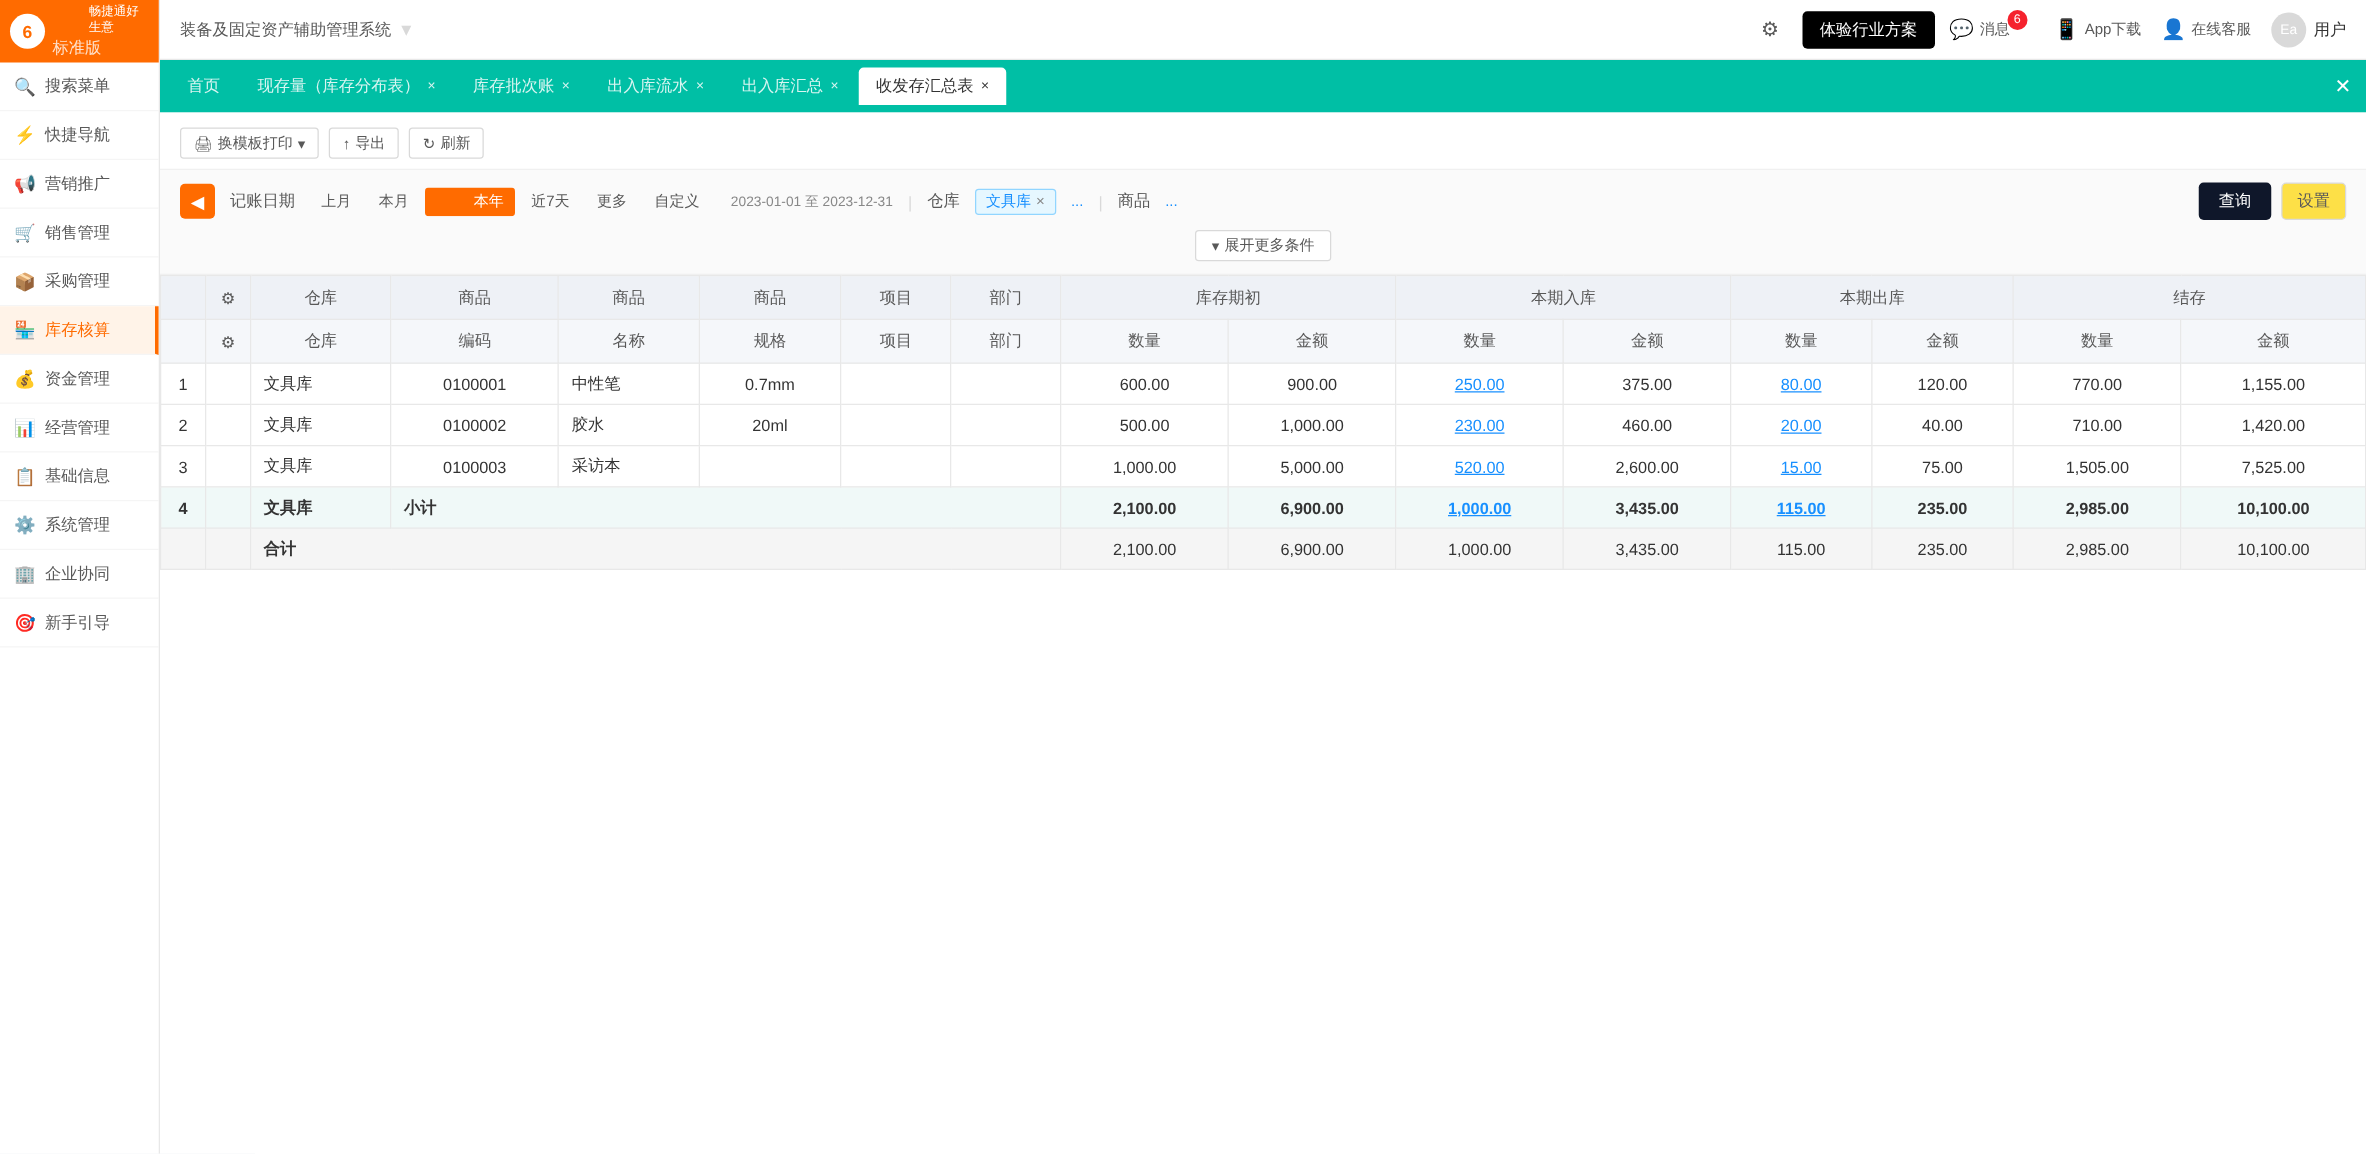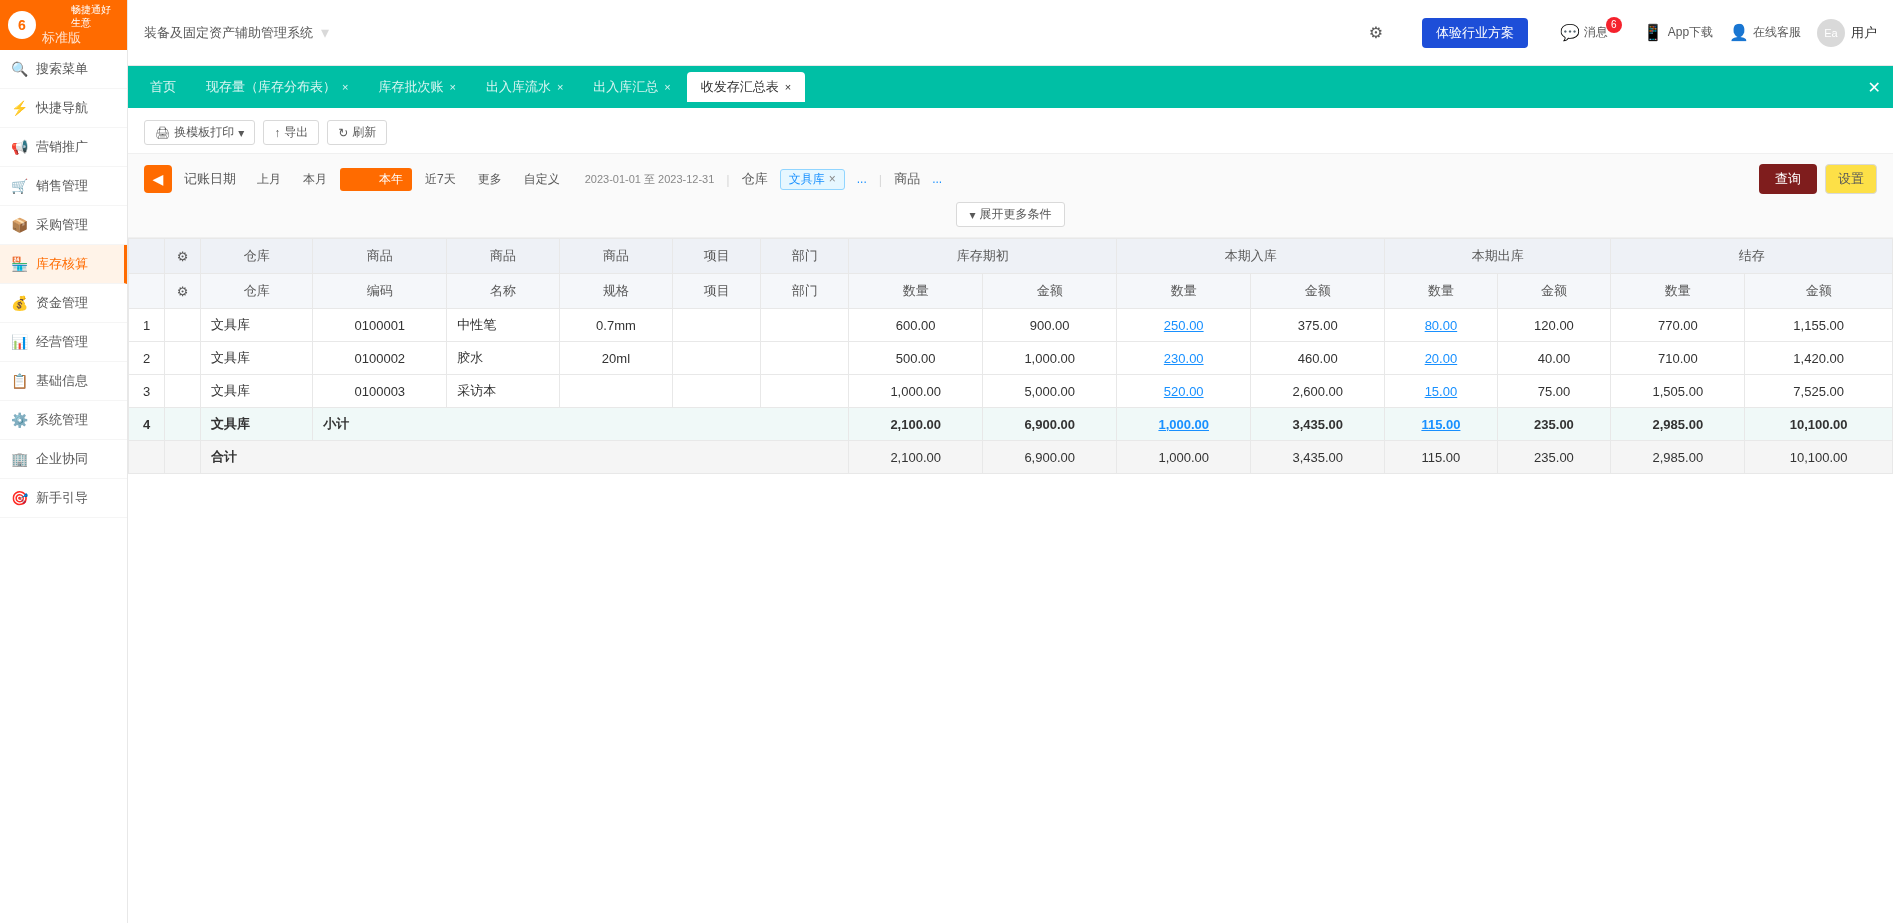--- a/index.html
+++ b/index.html
@@ -13,26 +13,26 @@
     .sidebar-logo-sub { font-size: 13px; color: rgba(255,255,255,0.8); }
     .sidebar-nav { flex: 1; overflow-y: auto; }
     .sidebar-item { display: flex; align-items: center; gap: 8px; padding: 10px 12px; cursor: pointer; color: #595959; font-size: 13px; border-bottom: 1px solid #f5f5f5; }
     .sidebar-item.active { background: #fff3e8; color: #ff6b00; border-right: 3px solid #ff6b00; }
     .sidebar-item-icon { width: 16px; height: 16px; display: flex; align-items: center; justify-content: center; font-size: 14px; flex-shrink: 0; }
 
     
     .main { flex: 1; display: flex; flex-direction: column; min-width: 0; }
 
     
-    .topbar { height: 66px; background: #fff; border-bottom: 1px solid #e8e8e8; display: flex; align-items: center; padding: 0 16px; gap: 32px; flex-shrink: 0; }
+    .topbar { height: 48px; background: #fff; border-bottom: 1px solid #e8e8e8; display: flex; align-items: center; padding: 0 16px; gap: 12px; flex-shrink: 0; }
     .topbar-title { display: flex; align-items: center; gap: 8px; color: #595959; font-size: 13px; flex: 1; }
     .topbar-actions { display: flex; align-items: center; gap: 16px; }
     .topbar-action { display: flex; align-items: center; gap: 4px; cursor: pointer; color: #595959; font-size: 12px; }
     .topbar-action-icon { font-size: 16px; }
-    .btn-trial { background: #1d4ed8; color: #fff; border: none; padding: 6px 14px; border-radius: 4px; cursor: pointer; font-size: 13px; }
+    .btn-trial { background: #000000; color: #fff; border: none; padding: 6px 14px; border-radius: 4px; cursor: pointer; font-size: 13px; }
     .badge { background: #f5222d; color: #fff; border-radius: 50%; width: 16px; height: 16px; font-size: 10px; display: flex; align-items: center; justify-content: center; position: relative; top: -8px; left: -6px; }
     .gear-icon { width: 28px; height: 28px; display: flex; align-items: center; justify-content: center; cursor: pointer; color: #595959; font-size: 16px; }
     .user-avatar { width: 28px; height: 28px; background: #d9d9d9; border-radius: 50%; display: flex; align-items: center; justify-content: center; font-size: 11px; color: #fff; }
 
     
     .tabbar { height: 42px; background: #00bfa5; display: flex; align-items: center; padding: 0 8px; flex-shrink: 0; gap: 2px; }
     .tab { display: flex; align-items: center; gap: 6px; padding: 6px 14px; border-radius: 4px 4px 0 0; cursor: pointer; font-size: 13px; color: rgba(255,255,255,0.85); white-space: nowrap; }
     .tab.active { background: #fff; color: #333; }
     .tab-close { font-size: 11px; color: inherit; cursor: pointer; line-height: 1; }
     .tabbar-close { margin-left: auto; color: #fff; cursor: pointer; font-size: 16px; padding: 4px; }
@@ -45,21 +45,21 @@
     .page-title { font-size: 16px; font-weight: 500; color: #333; }
     .filter-toggle-btn { width: 28px; height: 28px; background: #ff6b00; border-radius: 4px; display: flex; align-items: center; justify-content: center; cursor: pointer; color: #fff; font-size: 14px; flex-shrink: 0; }
     .filter-label { color: #595959; white-space: nowrap; font-size: 13px; }
     .filter-date-options { display: flex; align-items: center; gap: 4px; }
     .filter-date-btn { padding: 2px 8px; border-radius: 3px; cursor: pointer; color: #595959; font-size: 12px; border: 1px solid transparent; }
     .filter-date-btn.active { background: #ff6b00; color: #fff; padding-left: 38px; }
     .filter-date-range { font-size: 11px; color: #888; margin-left: 4px; }
     .filter-separator { color: #d9d9d9; }
     .filter-tag { display: inline-flex; align-items: center; gap: 4px; background: #e6f7ff; border: 1px solid #91d5ff; border-radius: 3px; padding: 1px 8px; font-size: 12px; color: #1890ff; }
     .filter-tag-close { cursor: pointer; color: #888; }
-    .btn-query { background: #7f1d1d; color: #fff; border: none; padding: 5px 16px; border-radius: 4px; cursor: pointer; font-size: 13px; }
+    .btn-query { background: #0f172a; color: #fff; border: none; padding: 5px 16px; border-radius: 4px; cursor: pointer; font-size: 13px; }
     .btn-setting { background: #fde047; color: #595959; border: 1px solid #d9d9d9; padding: 5px 12px; border-radius: 4px; cursor: pointer; font-size: 13px; }
     .btn-expand { display: flex; align-items: center; gap: 4px; color: #595959; font-size: 12px; cursor: pointer; border: 1px solid #d9d9d9; padding: 3px 12px; border-radius: 3px; background: #fff; }
     .btn-print { display: flex; align-items: center; gap: 4px; color: #595959; font-size: 12px; cursor: pointer; border: 1px solid #d9d9d9; padding: 3px 10px; border-radius: 3px; background: #fff; }
     .btn-export { display: flex; align-items: center; gap: 4px; color: #595959; font-size: 12px; cursor: pointer; border: 1px solid #d9d9d9; padding: 3px 10px; border-radius: 3px; background: #fff; }
     .btn-refresh { display: flex; align-items: center; gap: 4px; color: #595959; font-size: 12px; cursor: pointer; border: 1px solid #d9d9d9; padding: 3px 10px; border-radius: 3px; background: #fff; }
 
     
     .table-container { flex: 1; overflow: auto; }
     table { width: 100%; border-collapse: collapse; font-size: 13px; }
     thead tr { background: #f5f7fa; }

